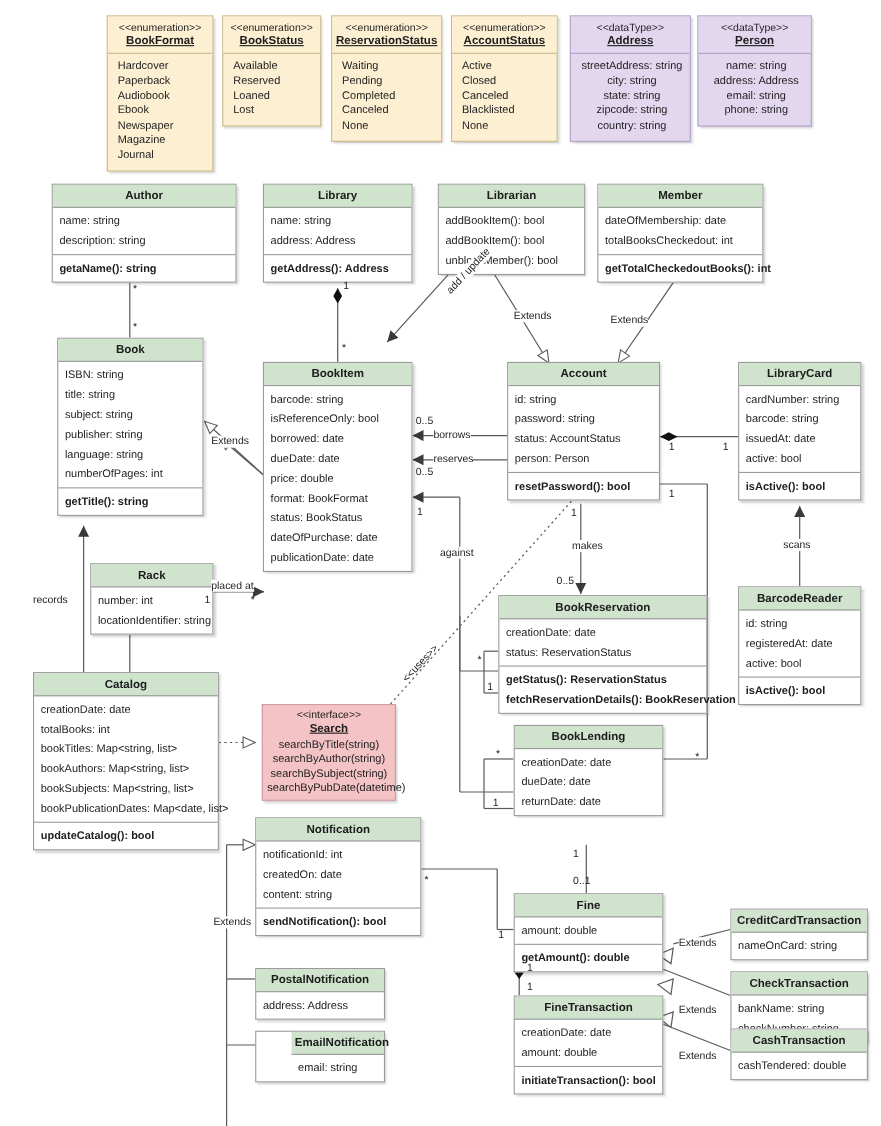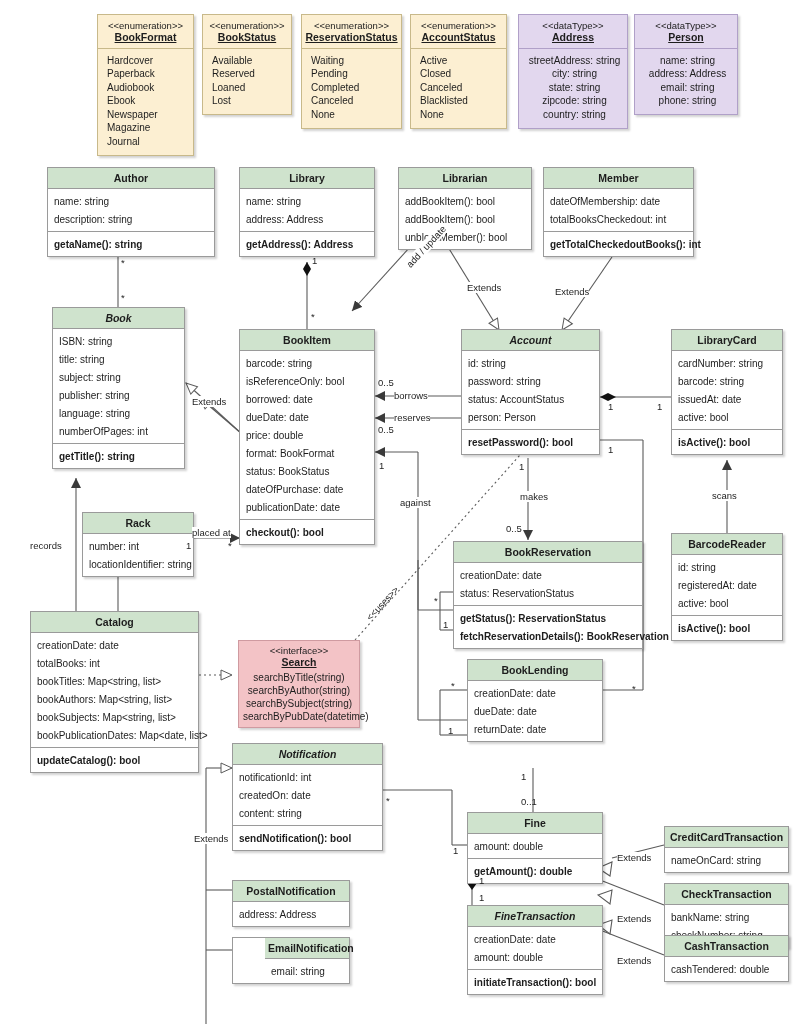--- a/index.html
+++ b/index.html
@@ -36,21 +36,21 @@
     box-sizing: border-box;
     background: #cfe3cd;
     border-bottom: 1px solid #9a9a9a;
     text-align: center;
     font-weight: bold;
     font-size: 10.5px;
     color: #1d1d1d;
     padding: 4px 3px 4px 3px;
     line-height: 12px;
   }
-  .hdr.abstract { font-style: italic; }
+  .hdr.abstract { }
   .sect {
     box-sizing: border-box;
     padding: 3px 5px 3px 6px;
   }
   .sect + .sect { border-top: 1px solid #9a9a9a; font-weight: bold; }
   .row {
     font-size: 10px;
     line-height: 11px;
     color: #1d1d1d;
     padding: 3.5px 0 3.5px 0;
@@ -374,23 +374,20 @@
     <div class="sect">
       <div class="row">barcode: string</div>
       <div class="row">isReferenceOnly: bool</div>
       <div class="row">borrowed: date</div>
       <div class="row">dueDate: date</div>
       <div class="row">price: double</div>
       <div class="row">format: BookFormat</div>
       <div class="row">status: BookStatus</div>
       <div class="row">dateOfPurchase: date</div>
       <div class="row">publicationDate: date</div>
-    </div>
-    <div class="sect">
-      <div class="row">checkout(): bool</div>
     </div>
   </div>
 
   <div class="box" style="left:461px; top:329px; width:139px;">
     <div class="hdr abstract">Account</div>
     <div class="sect">
       <div class="row">id: string</div>
       <div class="row">password: string</div>
       <div class="row">status: AccountStatus</div>
       <div class="row">person: Person</div>

